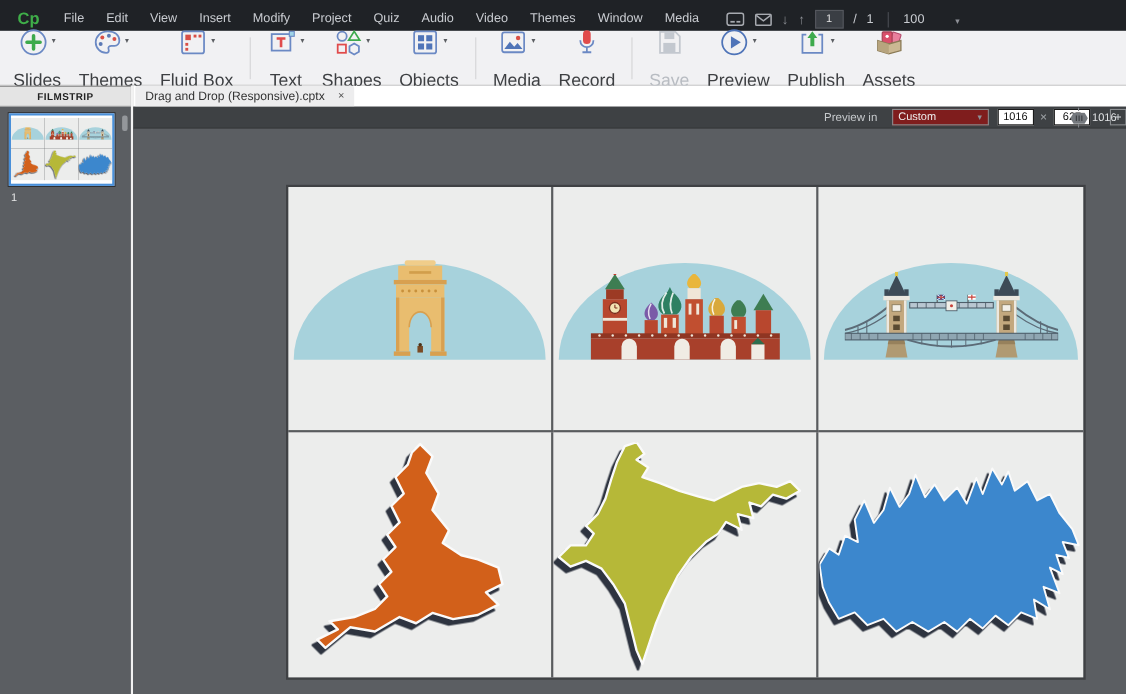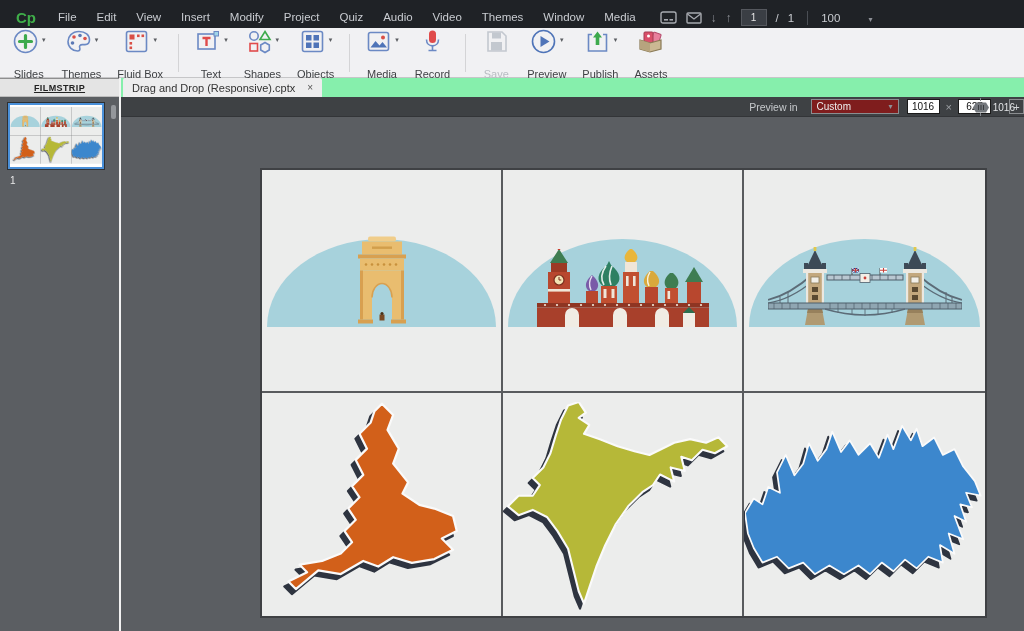--- a/index.html
+++ b/index.html
@@ -20,29 +20,29 @@
   .mb-divider { width:1px; height:14px; background:#4a4e54; margin:0 4px; }
   .zoom-box { display:flex; align-items:flex-end; gap:28px; }
   .chev { font-size:8px; color:#8d9096; }
 
   
   .toolbar { position:absolute; left:0; top:28px; width:1024px; height:50px; background:#f1f1f3;
              border-bottom:1px solid #c6c6c8; display:flex; align-items:center; padding-left:4px; }
   .tool { display:flex; flex-direction:column; align-items:center; padding:2px 8px 0 8px; min-width:46px; }
   .ticon-row { display:flex; align-items:flex-start; height:27px; }
   .tchev { font-size:7px; color:#5a5d61; margin-left:3px; margin-top:8px; }
-  .tlabel { font-size:11px; color:#3d3f42; margin-top:13px; white-space:nowrap; }
+  .tlabel { font-size:16px; color:#3d3f42; margin-top:13px; white-space:nowrap; }
   .tool.disabled .tlabel { color:#b8bcc2; }
   .tb-sep { width:1px; height:38px; background:#d4d4d6; margin:0 7px; }
 
   
   .fs-header { position:absolute; left:0; top:78px; width:119px; height:19px; background:#e4e4e4;
                border-top:1px solid #8f8f8f; border-bottom:1px solid #bdbdbd; display:flex; align-items:center;
-               justify-content:center; font-size:9px; font-weight:bold; color:#222; letter-spacing:.4px;text-decoration:underline; }
-  .tab-row { position:absolute; left:121px; top:78px; width:903px; height:19px; background:#86efac; }
+               justify-content:center; font-size:9px; font-weight:bold; color:#222; letter-spacing:.4px; }
+  .tab-row { position:absolute; left:121px; top:78px; width:903px; height:19px; background:#ffffff; }
   .doc-tab { position:absolute; left:2px; top:0; height:19px; background:#ededee; color:#333;
              font-size:11px; display:flex; align-items:center; padding:0 9px; gap:12px; border-radius:2px 2px 0 0; }
   .tab-close { color:#555; font-size:10px; line-height:1; }
 
   
   .preview-bar { position:absolute; left:121px; top:97px; width:903px; height:20px; background:#3e4144;
                  display:flex; align-items:center; font-size:10.5px; color:#c6c9cc; border-bottom:1px solid #333538;justify-content:flex-end; }
   .pv-label { margin-left:14px; }
   .device-select { width:88px; height:15px; background:#7f1d1d; border:1px solid #8a8d90; color:#eee;
                    font-size:10px; display:flex; justify-content:space-between; align-items:center;

